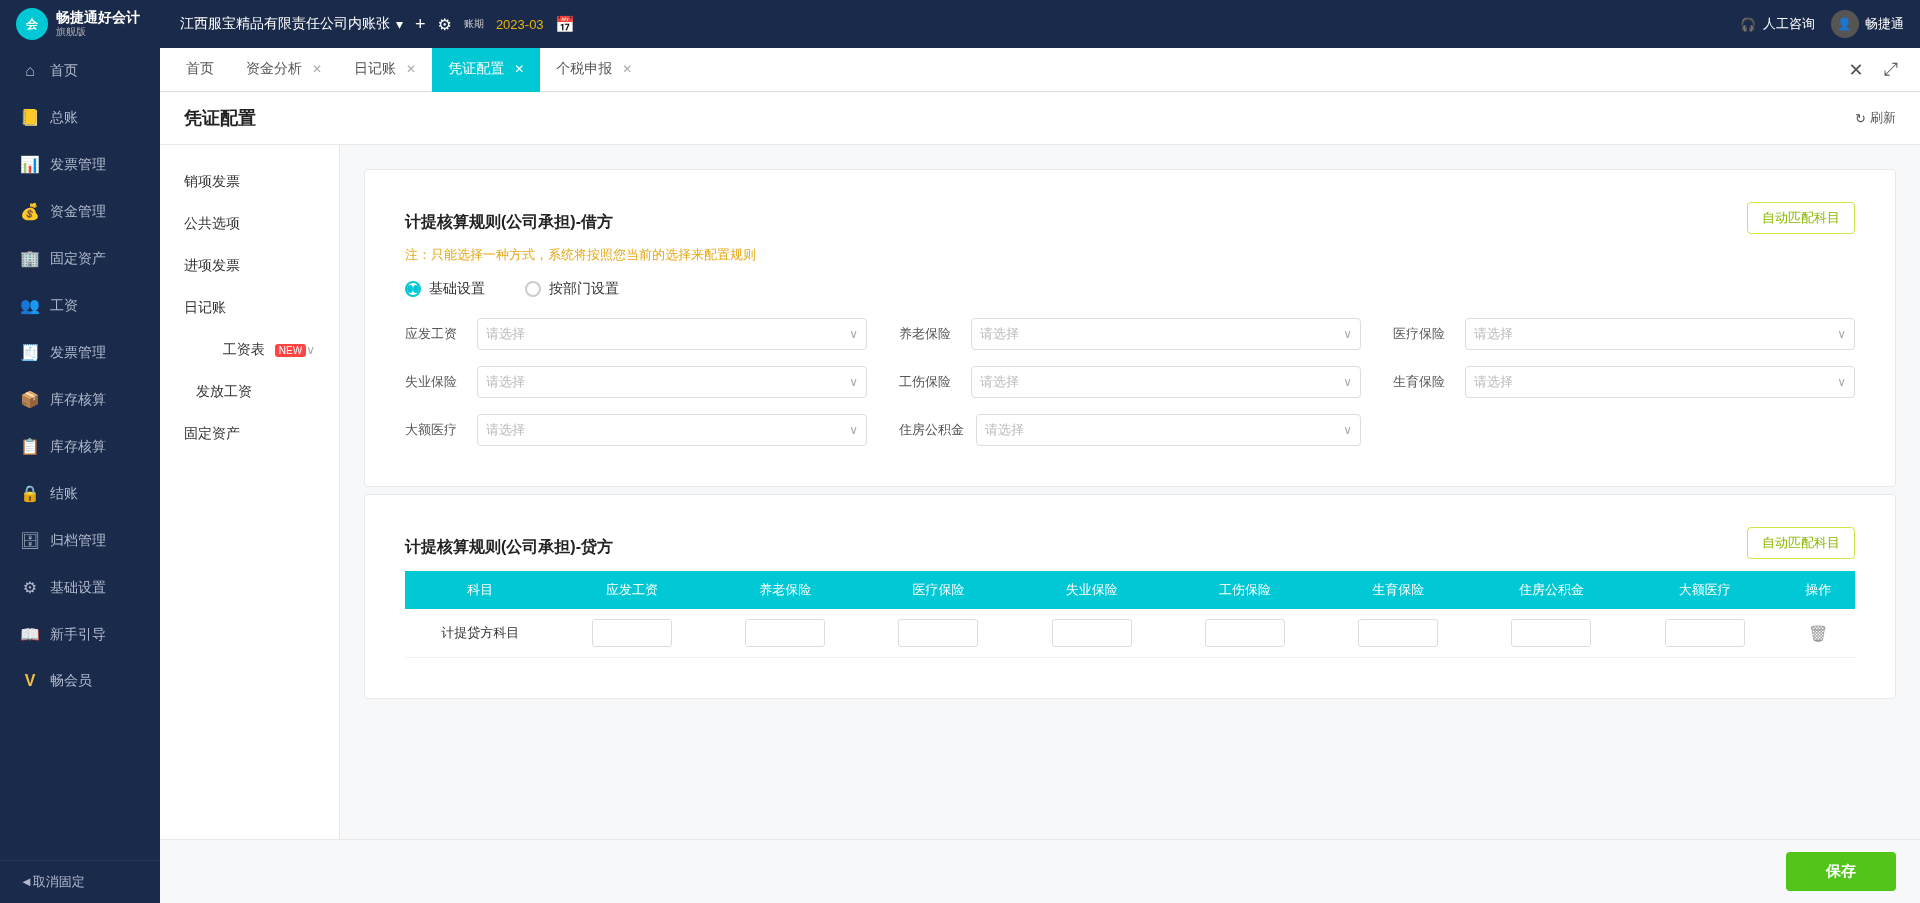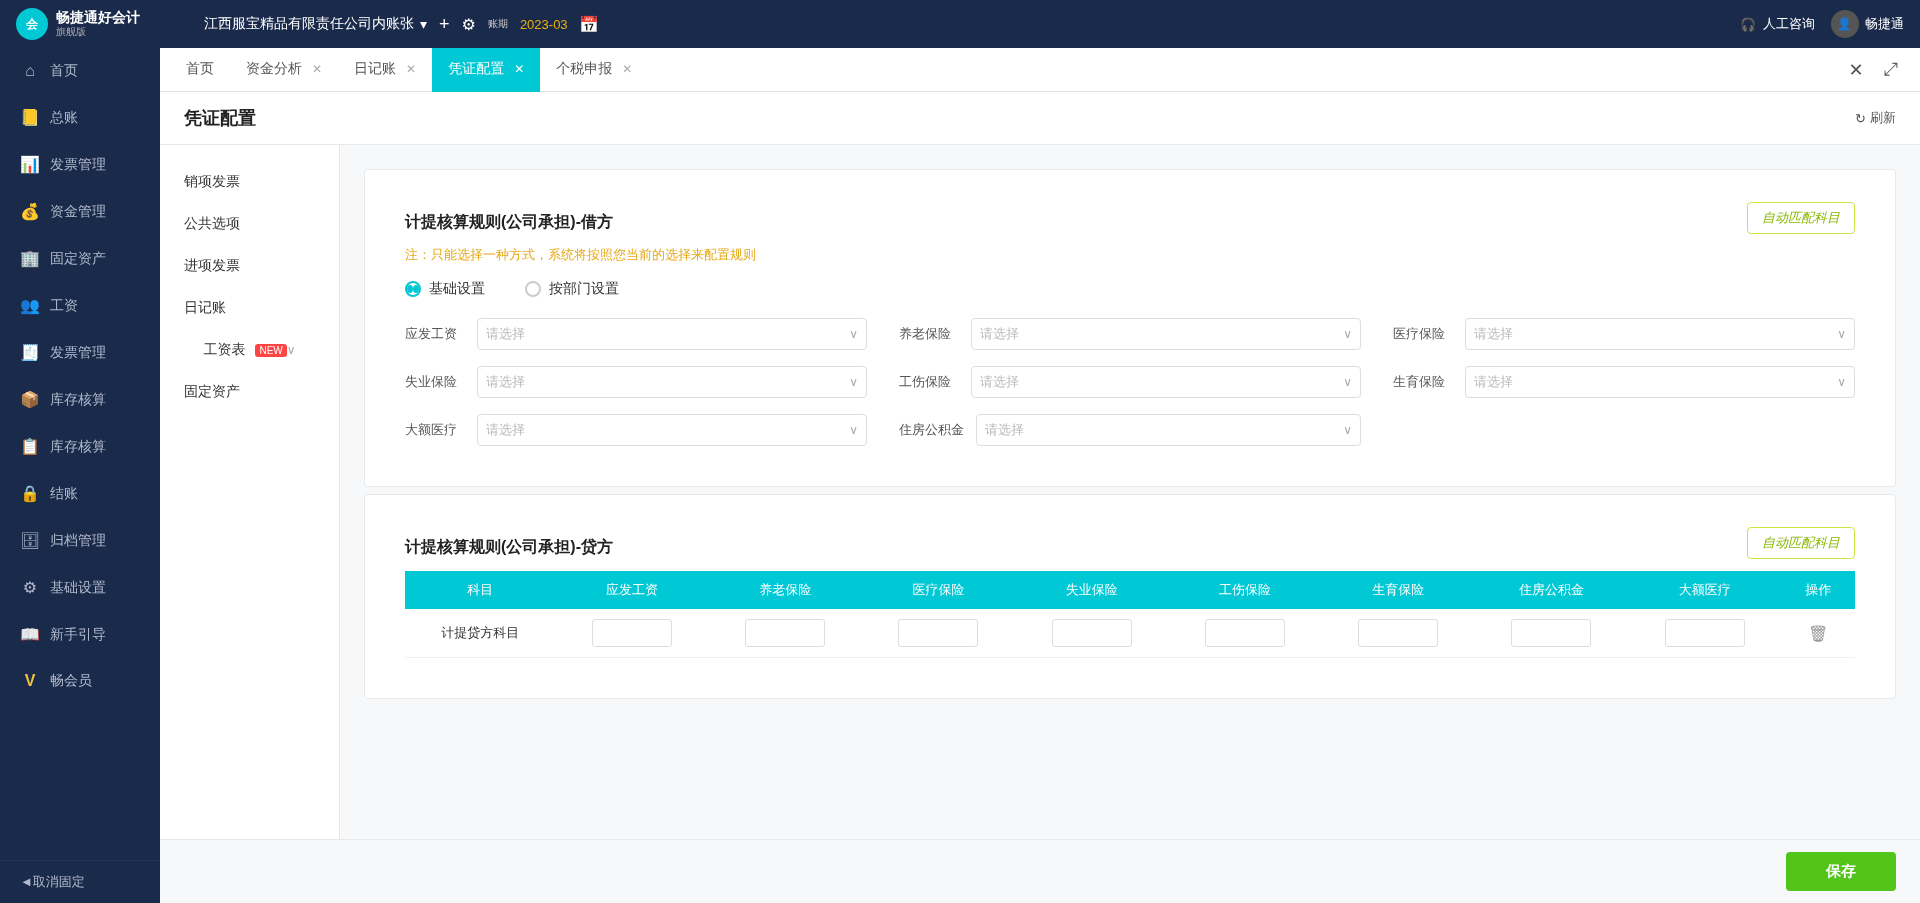--- a/index.html
+++ b/index.html
@@ -27,21 +27,21 @@
       display: flex; align-items: center; justify-content: center;
       color: white; font-weight: bold; font-size: 12px;
     }
     .logo-text { color: white; font-size: 14px; font-weight: bold; line-height: 1.2; }
     .logo-sub { color: #aaa; font-size: 10px; }
     .top-center {
       flex: 1;
       display: flex;
       align-items: center;
       gap: 12px;
-      margin-left: 28px;
+      margin-left: 4px;
     }
     .company-select {
       background: transparent;
       color: white;
       border: none;
       font-size: 14px;
       cursor: pointer;
       display: flex;
       align-items: center;
       gap: 6px;
@@ -248,21 +248,20 @@
     .auto-match-btn {
       float: right;
       margin-top: -8px;
       background: white;
       border: 1px solid #c8e846;
       color: #8ab800;
       padding: 6px 14px;
       border-radius: 4px;
       cursor: pointer;
       font-size: 13px;
-      font-style: italic;
     }
 
     
     .radio-group {
       display: flex;
       gap: 40px;
       margin-bottom: 20px;
       align-items: center;
     }
     .radio-item {
@@ -535,26 +534,29 @@
           </div>
           <div class="left-nav-item">
             <span>公共选项</span>
           </div>
           <div class="left-nav-item">
             <span>进项发票</span>
           </div>
           <div class="left-nav-item">
             <span>日记账</span>
           </div>
-          <div class="left-nav-item" style="display:flex;align-items:center;justify-content:center;">
+          <div class="left-nav-item" style="display:flex;align-items:center;justify-content:flex-end;">
             <span style="display:flex;align-items:center;gap:6px;">
               <span>工资表</span>
               <span class="new-badge">NEW</span>
             </span>
             <span class="nav-expand-icon">∨</span>
+          </div>
+          <div class="left-nav-item" style="padding-left:36px;">
+            <span>发放工资</span>
           </div>
           <div class="left-nav-item">
             <span>固定资产</span>
           </div>
         </div>
 
         <div class="right-content">
 
           <div class="section">
             <div class="section-header">

